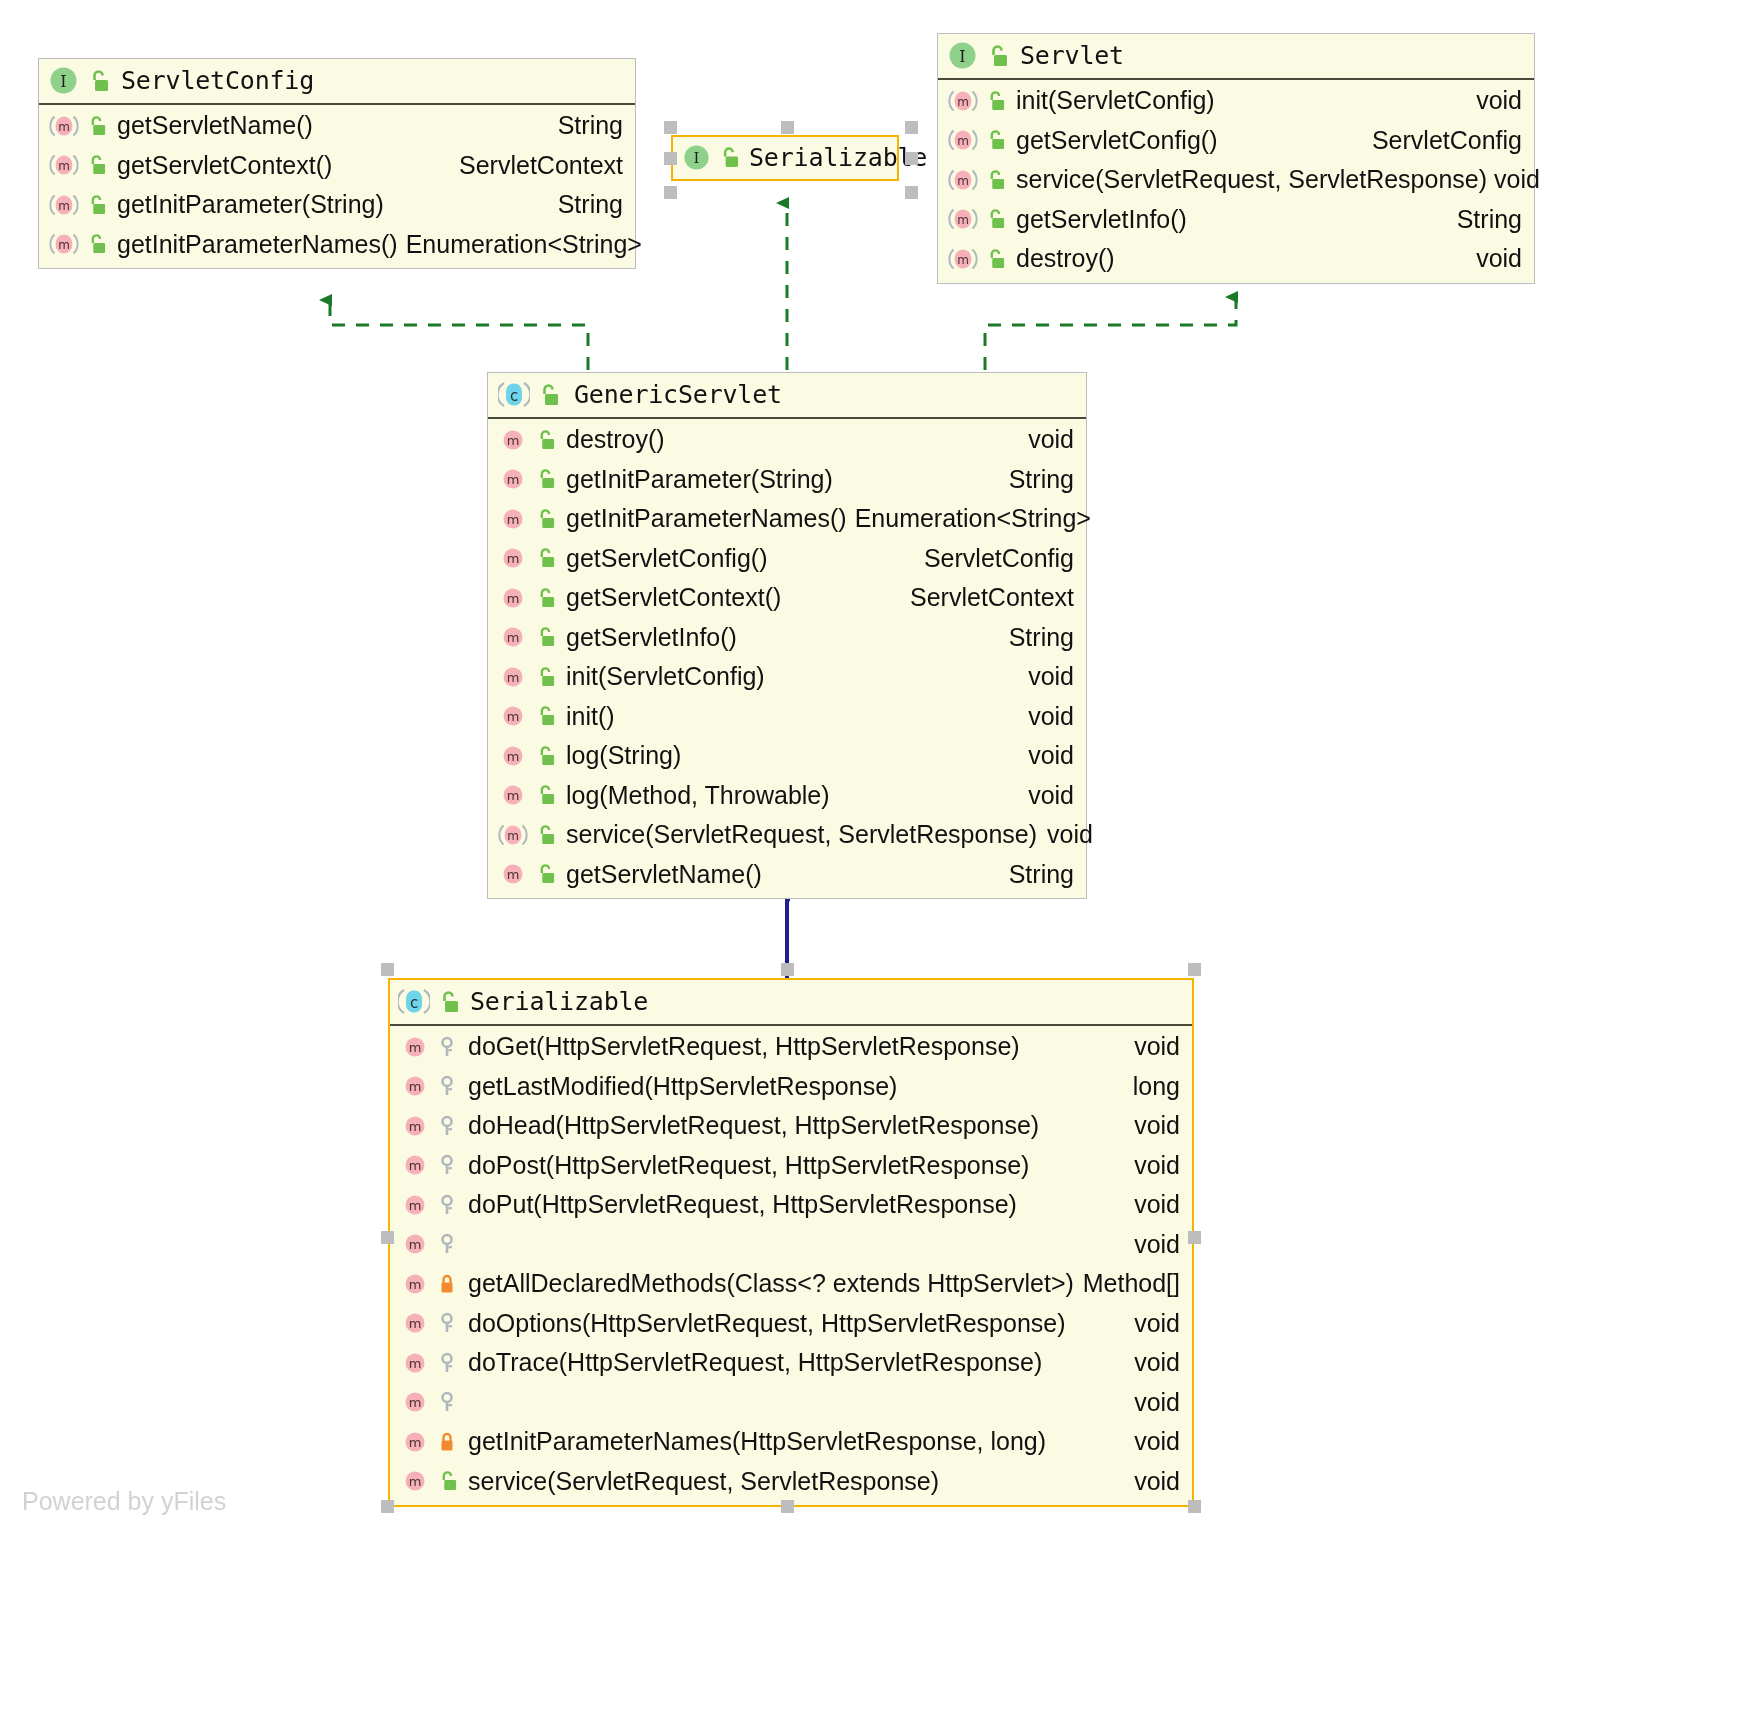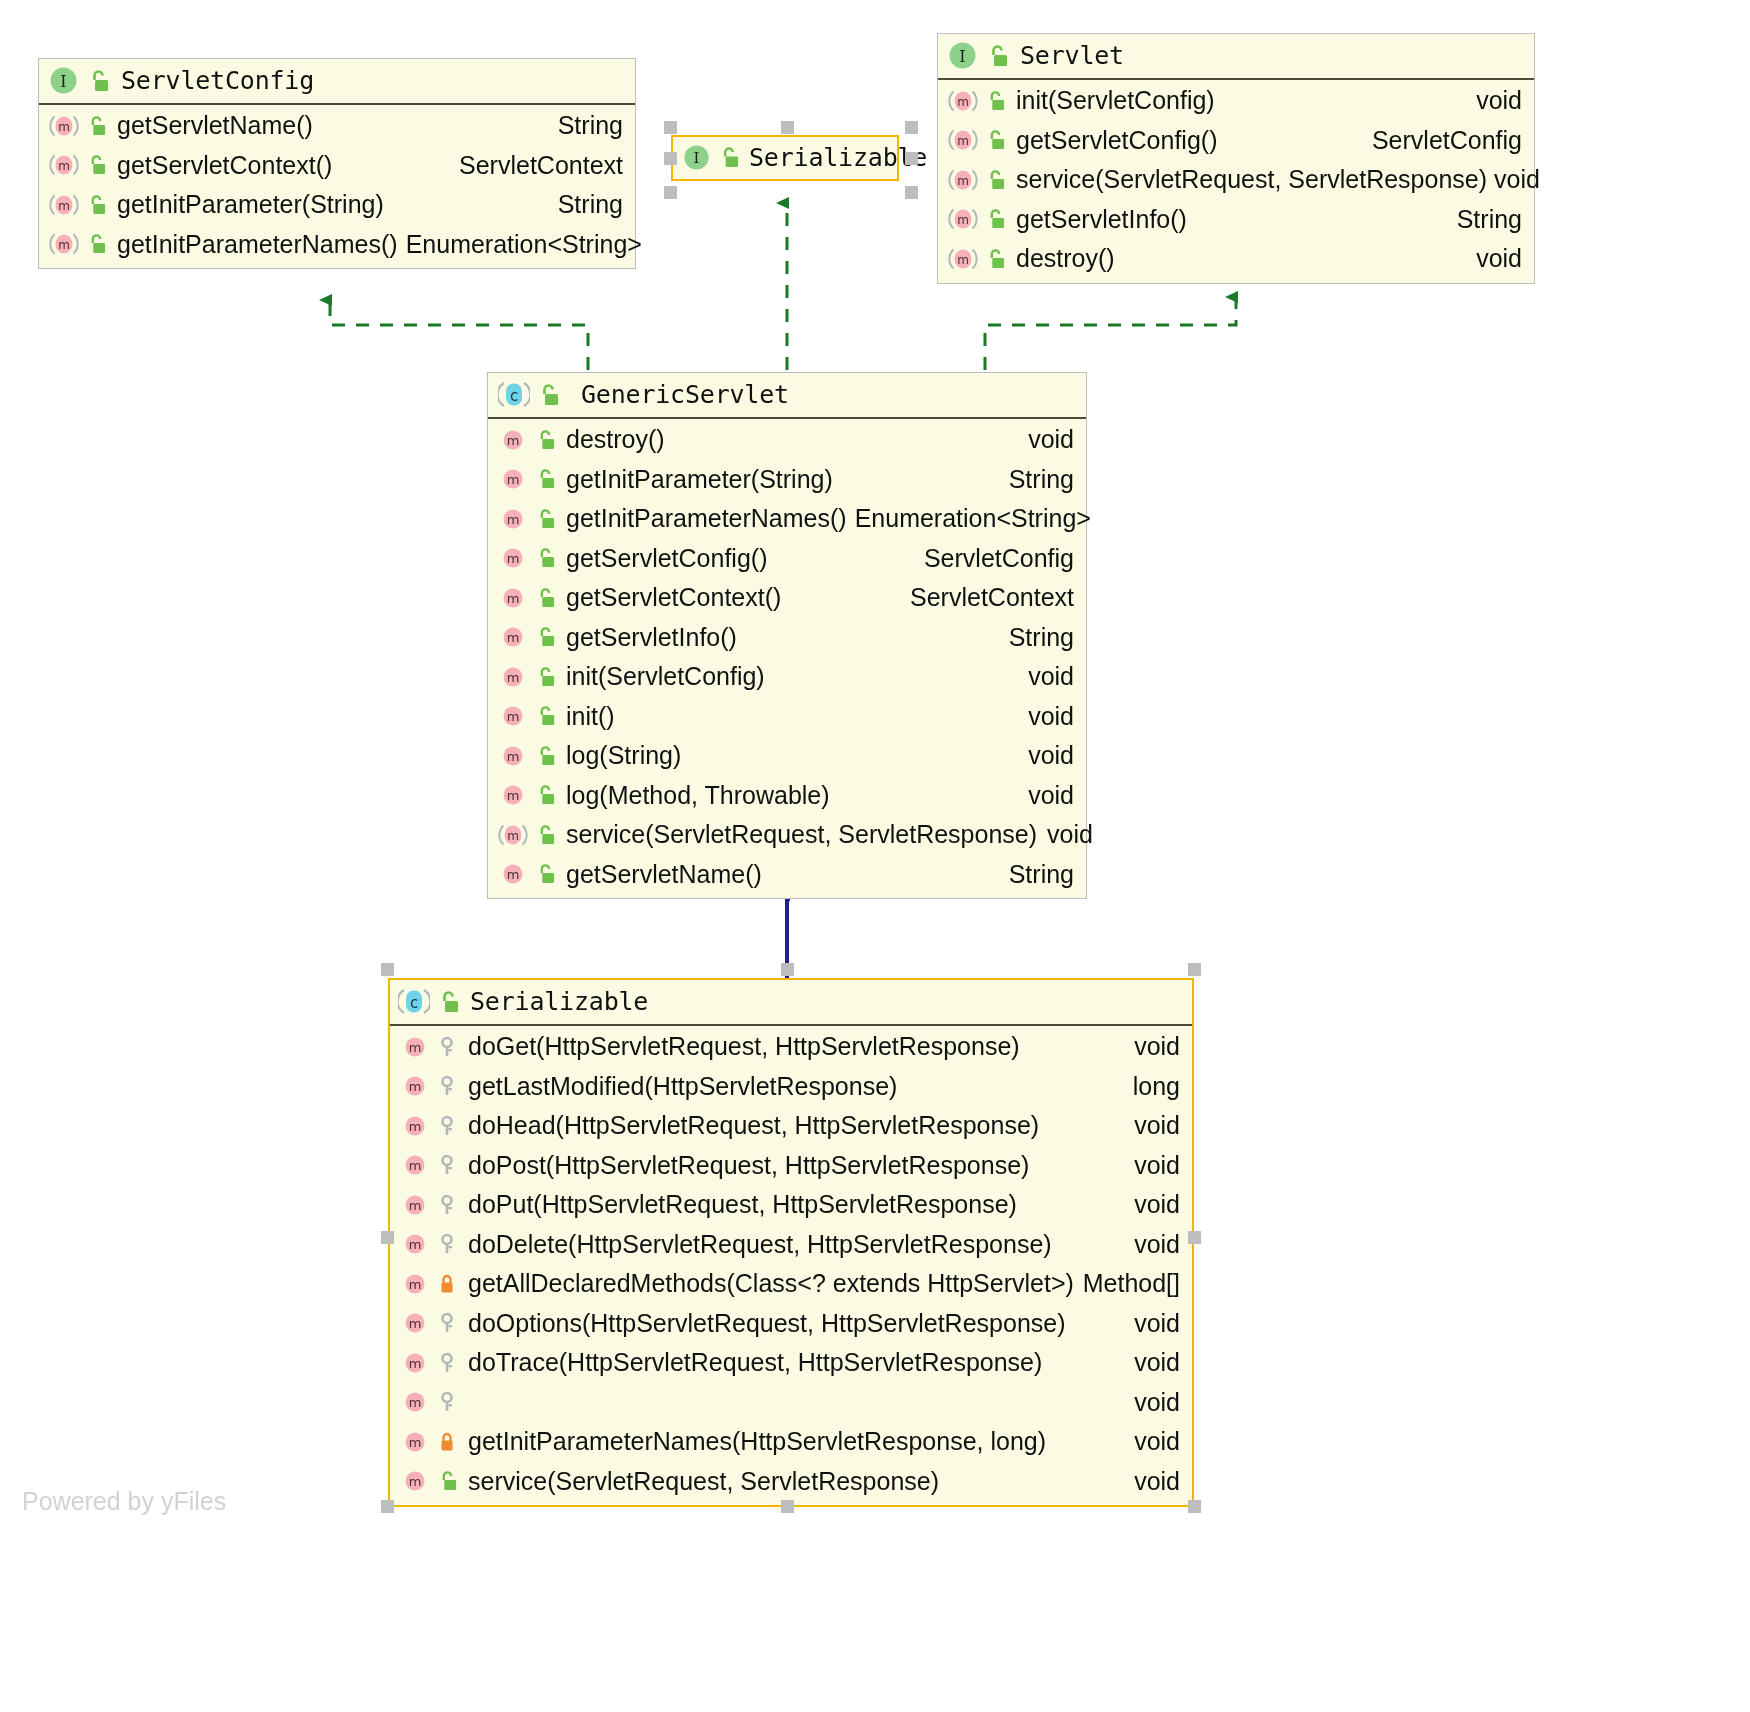--- a/index.html
+++ b/index.html
@@ -351,21 +351,21 @@
             <rect x="8" y="3.5" width="16" height="22" rx="7.5" fill="#6fd4e8"></rect>
             <text x="16" y="21" text-anchor="middle" font-family="DejaVu Sans, sans-serif" font-size="15" fill="#17323a">c</text>
           </svg>
       </span>
       <span class="ic" style="margin-left:7px;">
         <svg width="22" height="24" viewBox="0 0 22 24">
             <path d="M7.5,11 L7.5,6.5 A4,4 0 0 1 15.5,6.5" fill="none" stroke="#6fc04d" stroke-width="2.6"></path>
             <rect x="8" y="11" width="13" height="11" rx="1.5" fill="#6fc04d"></rect>
           </svg>
       </span>
-      <span class="node-title" style="margin-left:22px;">GenericServlet</span>
+      <span class="node-title" style="margin-left:15px;">GenericServlet</span>
     </div>
     <div class="members">
       <div class="member">
         <span class="ic">
             <svg width="30" height="26" viewBox="0 0 30 26">
               <circle cx="15" cy="13" r="9.5" fill="#f5b0b8"></circle>
               <text x="15" y="18" text-anchor="middle" font-family="DejaVu Sans, sans-serif" font-size="13" fill="#4a3034">m</text>
             </svg>
           </span>
         <span class="ic" style="margin-left:7px;">
@@ -669,21 +669,20 @@
               <text x="15" y="18" text-anchor="middle" font-family="DejaVu Sans, sans-serif" font-size="13" fill="#4a3034">m</text>
             </svg>
           </span>
         <span class="ic" style="margin-left:7px;">
             <svg width="20" height="22" viewBox="0 0 20 22">
               <circle cx="10" cy="6.5" r="4.5" fill="none" stroke="#b0b7bd" stroke-width="2.6"></circle>
               <rect x="8.7" y="10" width="2.6" height="10" fill="#b0b7bd"></rect>
               <rect x="11.3" y="13" width="3.6" height="2.3" fill="#b0b7bd"></rect>
             </svg>
           </span>
-        <span class="m-sig">doDelete(HttpServletRequest, HttpServletResponse)</span>
         <span class="m-type">void</span>
       </div>
       <div class="member">
         <span class="ic">
             <svg width="30" height="26" viewBox="0 0 30 26">
               <circle cx="15" cy="13" r="9.5" fill="#f5b0b8"></circle>
               <text x="15" y="18" text-anchor="middle" font-family="DejaVu Sans, sans-serif" font-size="13" fill="#4a3034">m</text>
             </svg>
           </span>
         <span class="ic" style="margin-left:7px;">

